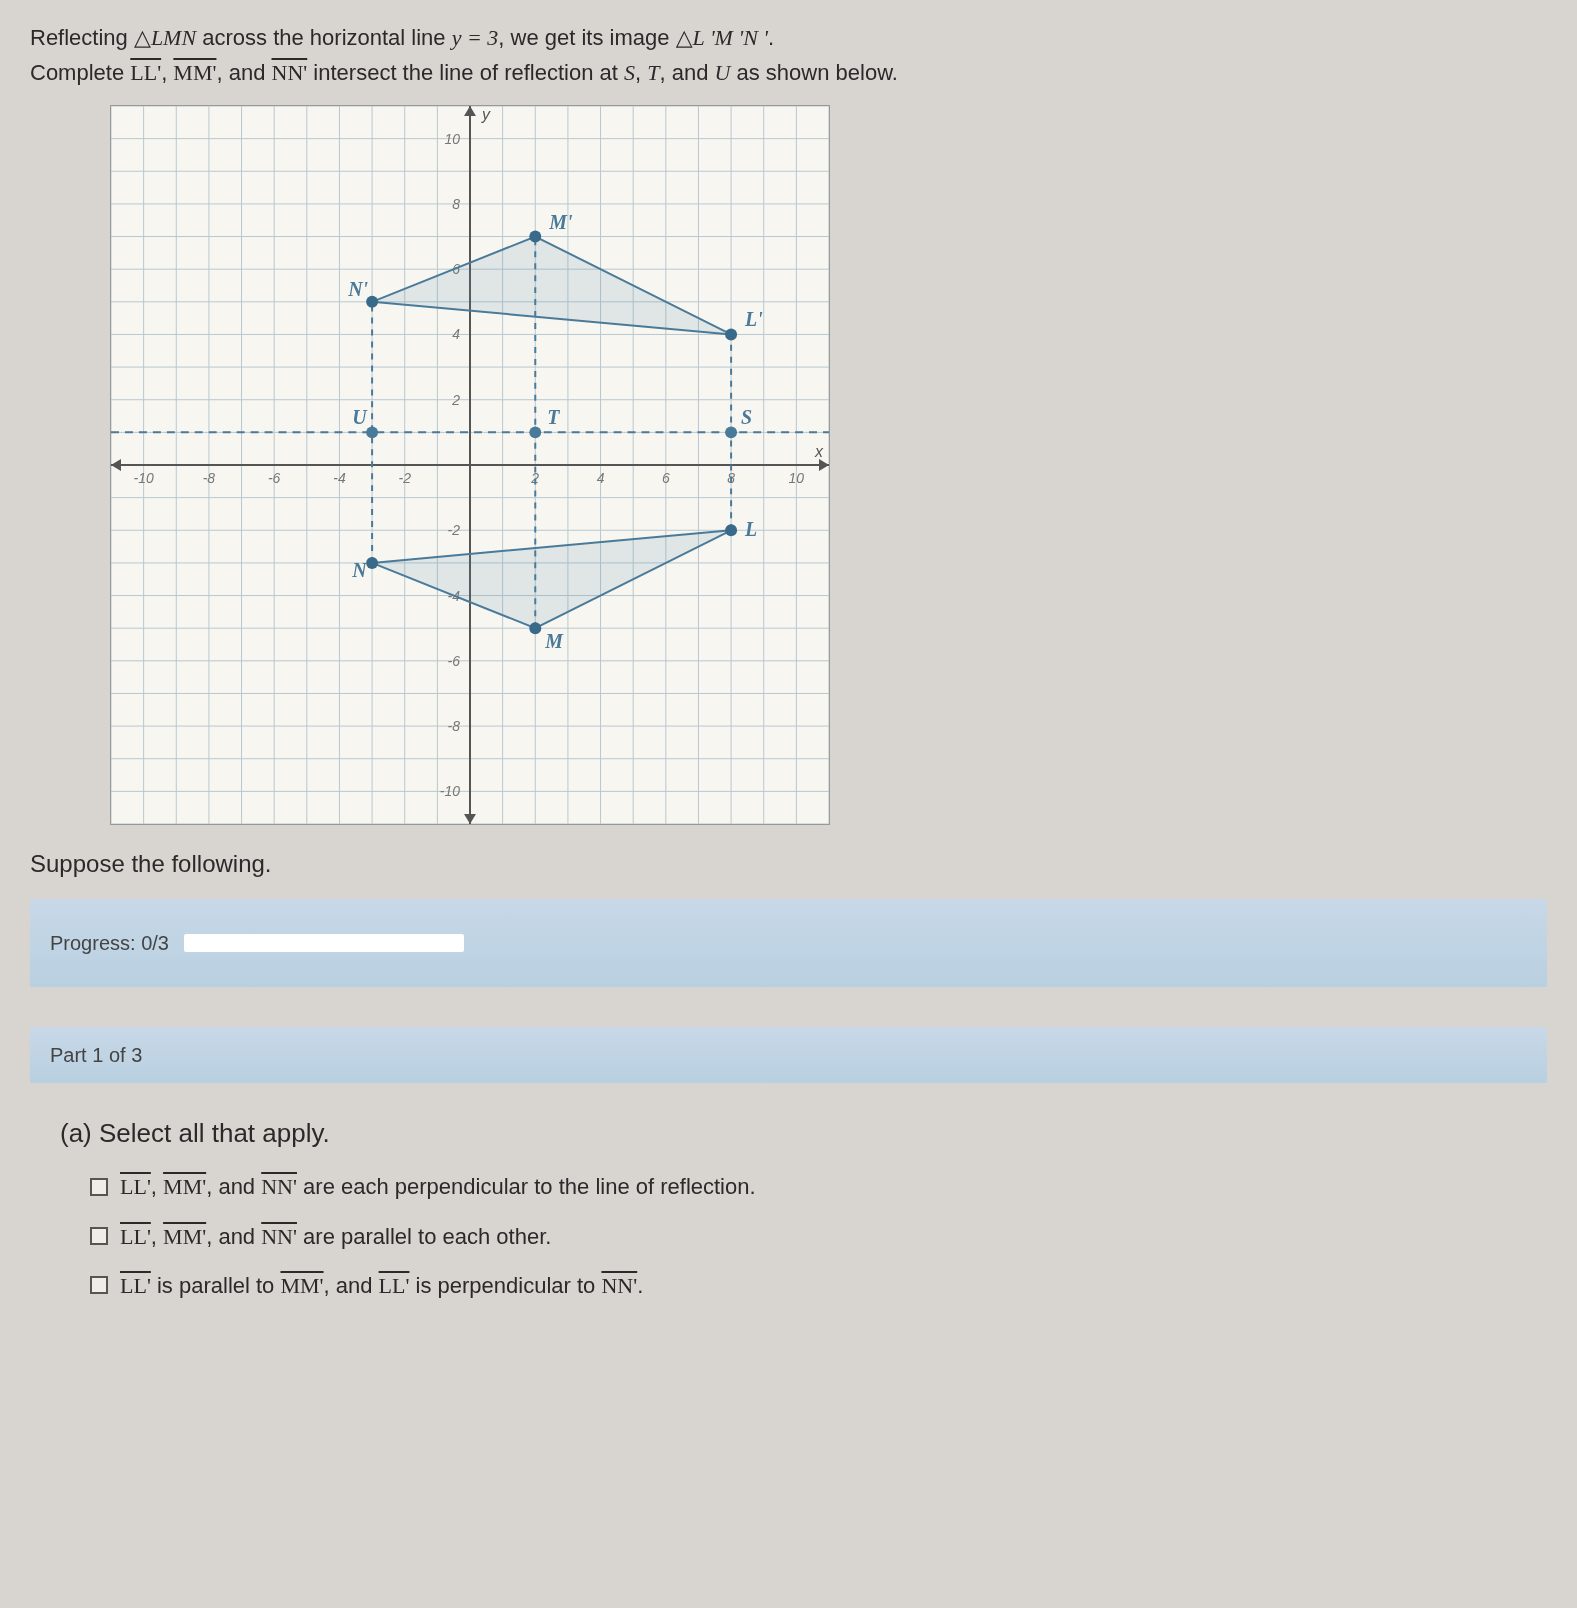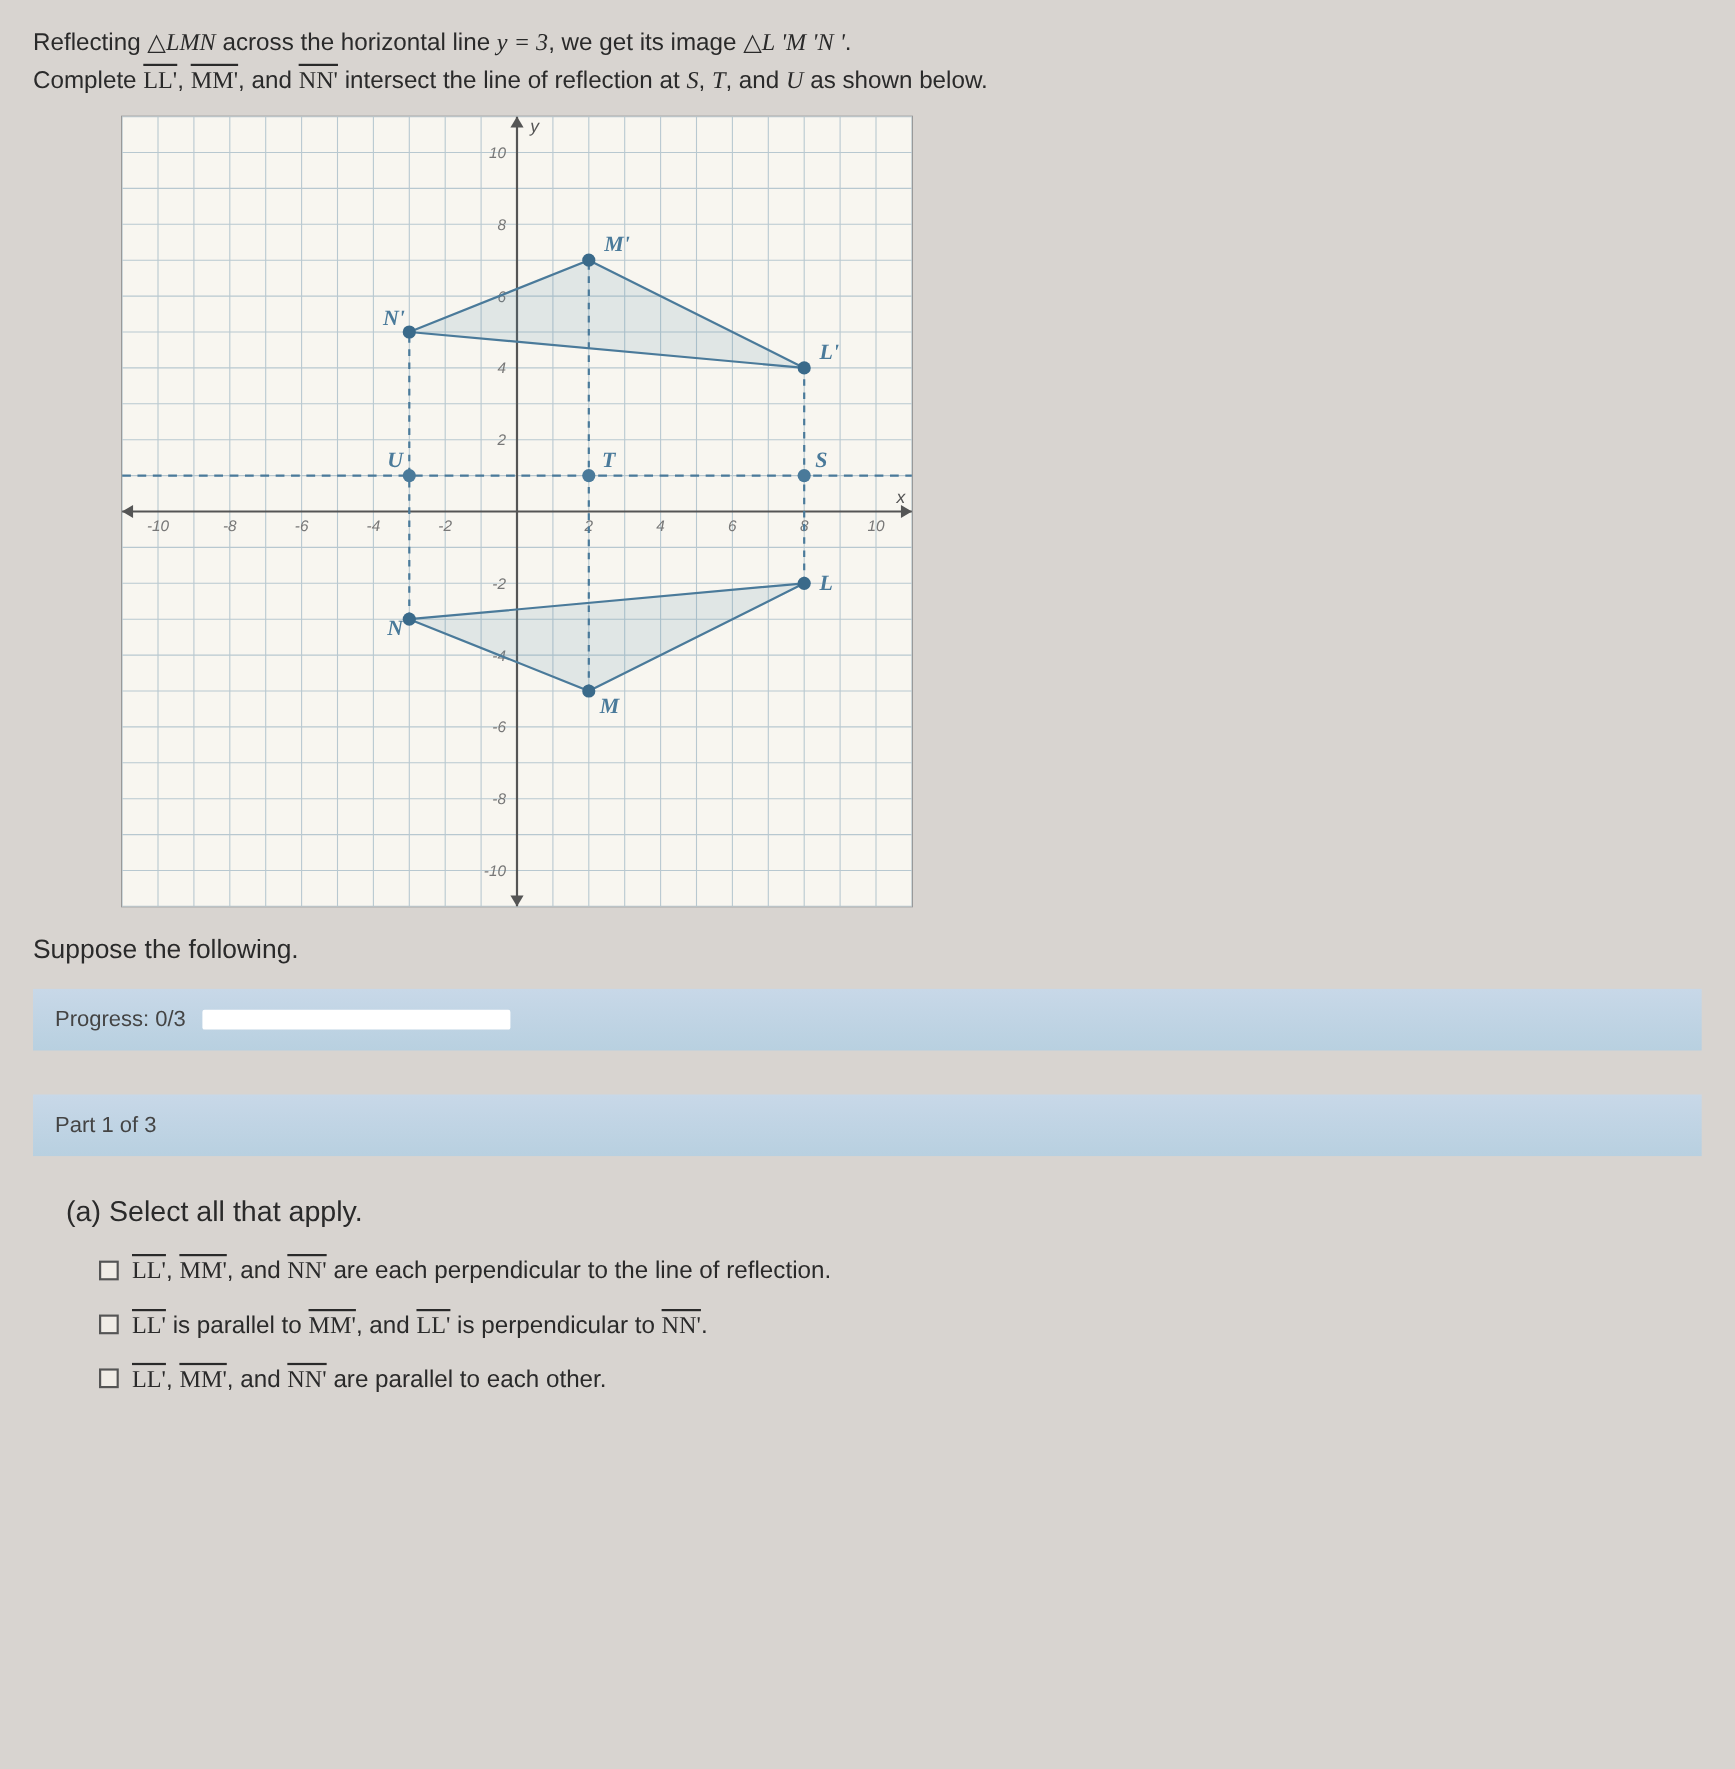--- a/index.html
+++ b/index.html
@@ -20,21 +20,21 @@
       background: #f8f6f0;
       border: 1px solid #999;
       width: 720px;
       height: 720px;
       position: relative;
     }
     .graph-container svg { width: 100%; height: 100%; }
     .complete { margin: 20px 0 15px 0; font-size: 24px; }
     .progress-bar {
       background: linear-gradient(to bottom, #c8d8e8, #b8d0e0);
-      padding: 12px 20px;
+      padding: 28px 20px;
       margin: 15px 0;
       font-size: 20px;
       color: #444;
       display: flex;
       align-items: center;
       gap: 15px;
     }
     .progress-fill {
       background: #fff;
       height: 18px;
@@ -196,22 +196,22 @@
 <div class="options">
   <div class="option-row">
     <div class="checkbox"></div>
     <div>
       <span class="overline">LL'</span><span>, </span><span class="overline">MM'</span><span>, and </span><span class="overline">NN'</span><span> are each perpendicular to the line of reflection.</span>
     </div>
   </div>
   <div class="option-row">
     <div class="checkbox"></div>
     <div>
-      <span class="overline">LL'</span><span> is parallel to </span><span class="overline">MM'</span><span>, and </span><span class="overline">LL'</span><span> is perpendicular to </span><span class="overline">NN'</span><span>.</span>
+      <span class="overline">LL'</span><span>, </span><span class="overline">MM'</span><span>, and </span><span class="overline">NN'</span><span> are parallel to each other.</span>
     </div>
   </div>
   <div class="option-row">
     <div class="checkbox"></div>
     <div>
-      <span class="overline">LL'</span><span>, </span><span class="overline">MM'</span><span>, and </span><span class="overline">NN'</span><span> are parallel to each other.</span>
+      <span class="overline">LL'</span><span> is parallel to </span><span class="overline">MM'</span><span>, and </span><span class="overline">LL'</span><span> is perpendicular to </span><span class="overline">NN'</span><span>.</span>
     </div>
   </div>
 </div>
 
 </body></html>

